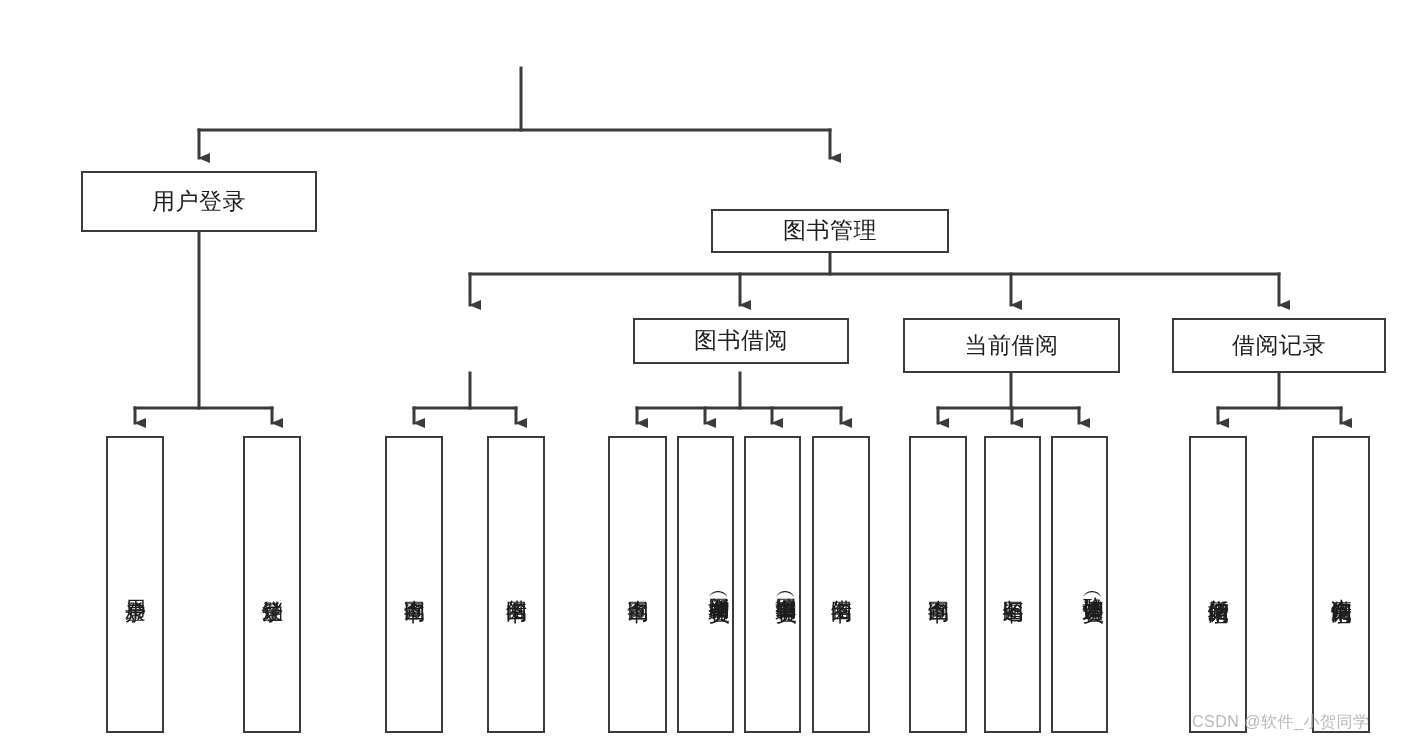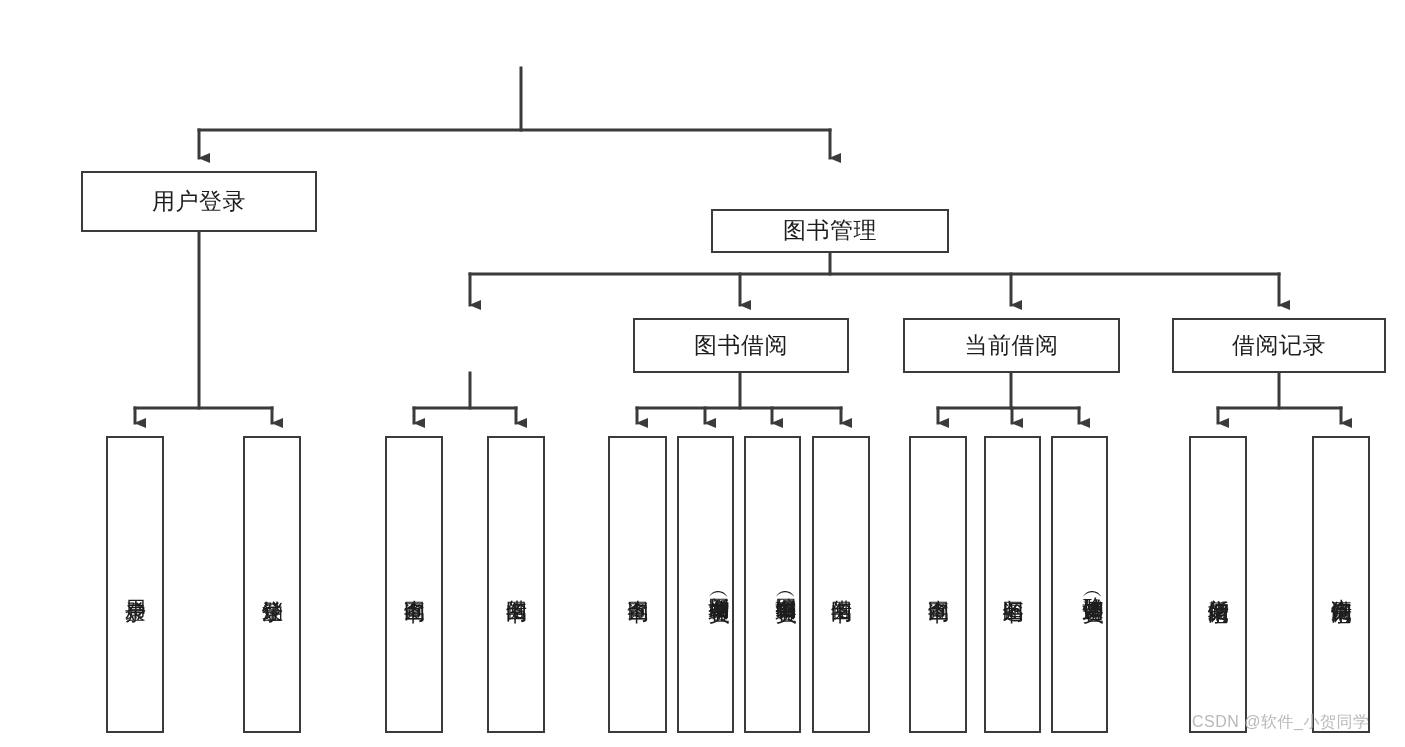--- a/index.html
+++ b/index.html
@@ -121,21 +121,21 @@
   </svg>
 
 
   <div class="node h" style="left:81px; top:171px; width:236px; height:61px;">
     <span class="node-label">用户登录</span>
   </div>
   <div class="node h" style="left:711px; top:171px; width:238px; height:44px;margin-top:38px;">
     <span class="node-label">图书管理</span>
   </div>
 
-  <div class="node h" style="left:633px; top:318px; width:216px; height:55px;">
+  <div class="node h" style="left:633px; top:318px; width:216px; height:46px;">
     <span class="node-label">图书借阅</span>
   </div>
   <div class="node h" style="left:1172px; top:318px; width:214px; height:55px;">
     <span class="node-label">借阅记录</span>
   </div>
   <div class="node h" style="left:903px; top:318px; width:217px; height:55px;">
     <span class="node-label">当前借阅</span>
   </div>
 
   <div class="node v mid" style="left:106px; top:436px; width:58px; height:297px;">

